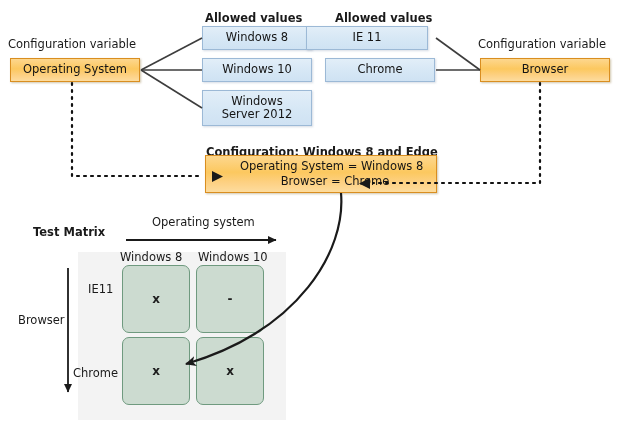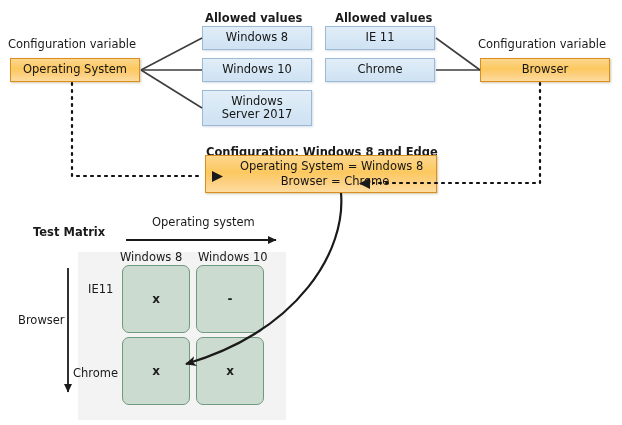--- a/index.html
+++ b/index.html
@@ -87,25 +87,25 @@
 
   <div class="node node-orange" style="left:10px; top:58px; width:130px; height:24px;">Operating System</div>
 
   <div class="lbl lbl-bold" style="left:205px; top:4px;">Allowed values</div>
 
   <div class="node node-blue" style="left:202px; top:26px; width:110px; height:24px;">Windows 8</div>
 
   <div class="node node-blue" style="left:202px; top:58px; width:110px; height:24px;">Windows 10</div>
 
   <div class="node node-blue" style="left:202px; top:90px; width:110px; height:36px;">Windows
-Server 2017</div>
+Server 2012</div>
 
   <div class="lbl lbl-bold" style="left:335px; top:4px;">Allowed values</div>
 
-  <div class="node node-blue" style="left:325px; top:26px; width:110px; height:24px;">IE 11</div>
+  <div class="node node-blue" style="left:306px; top:26px; width:122px; height:24px;">IE 11</div>
 
   <div class="node node-blue" style="left:325px; top:58px; width:110px; height:24px;">Chrome</div>
 
   <div class="lbl" style="left:478px; top:38px;">Configuration variable</div>
 
   <div class="node node-orange" style="left:480px; top:58px; width:130px; height:24px;">Browser</div>
 
   <div class="lbl lbl-bold" style="left:206px; top:138px;">Configuration: Windows 8 and Edge</div>
 
   <div class="node node-orange" style="left:205px; top:155px; width:232px; height:38px; display:block;">

